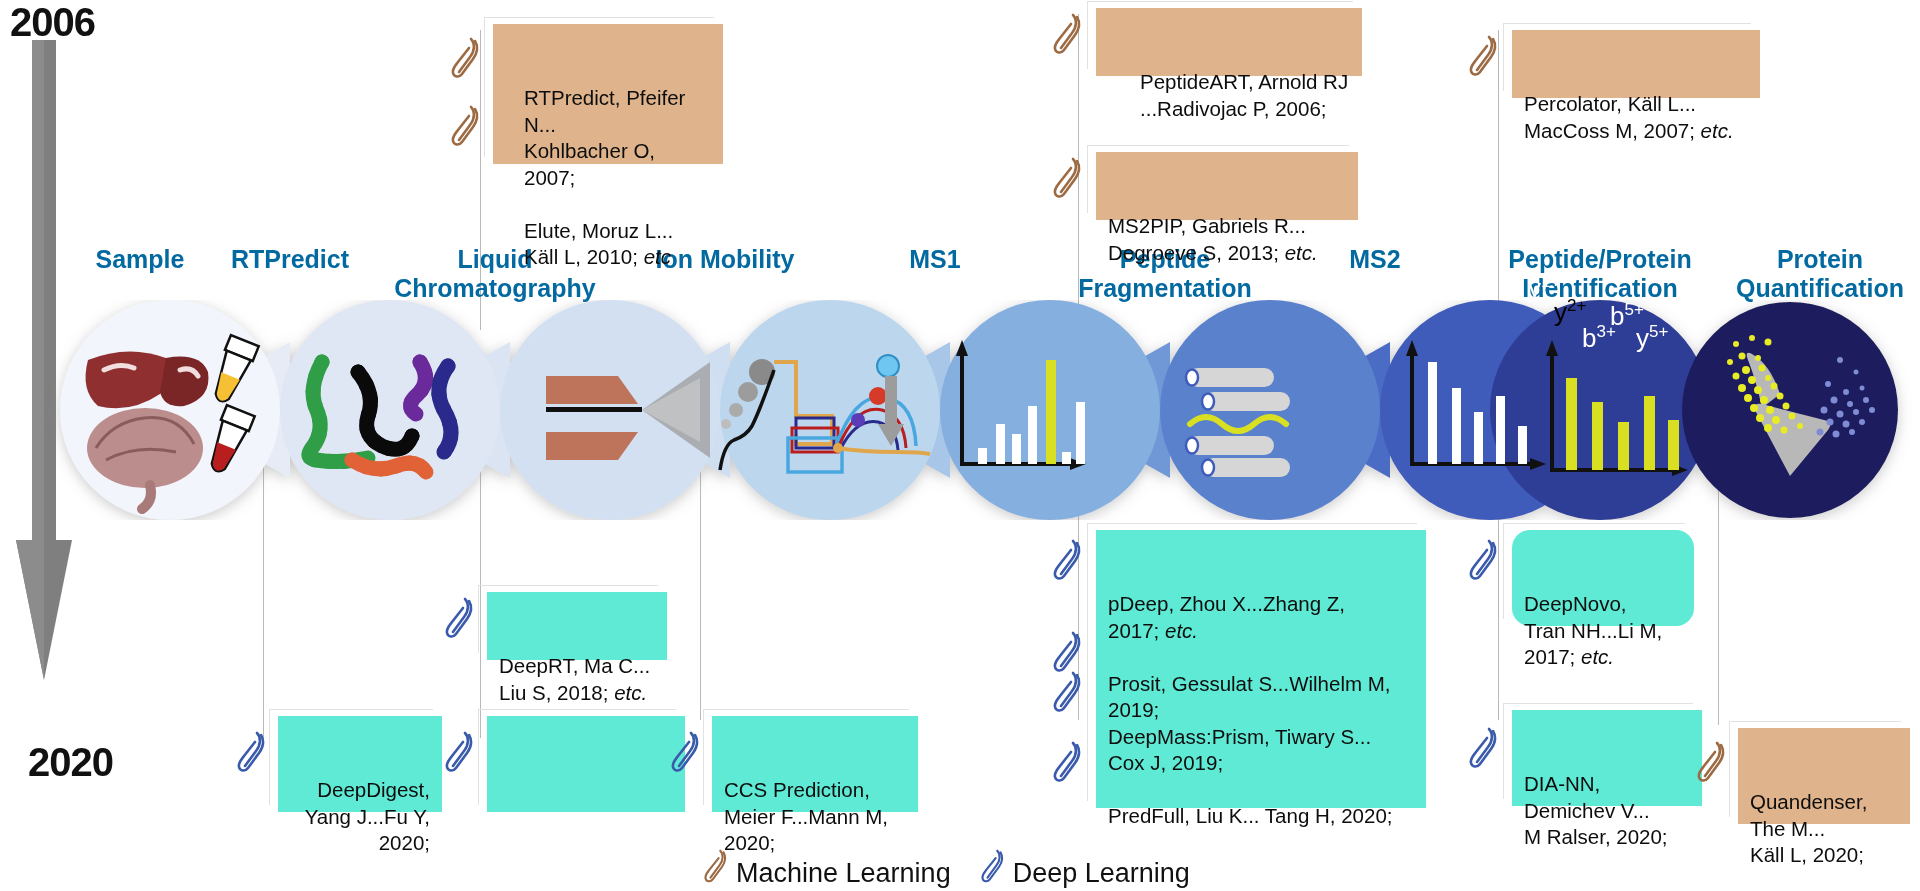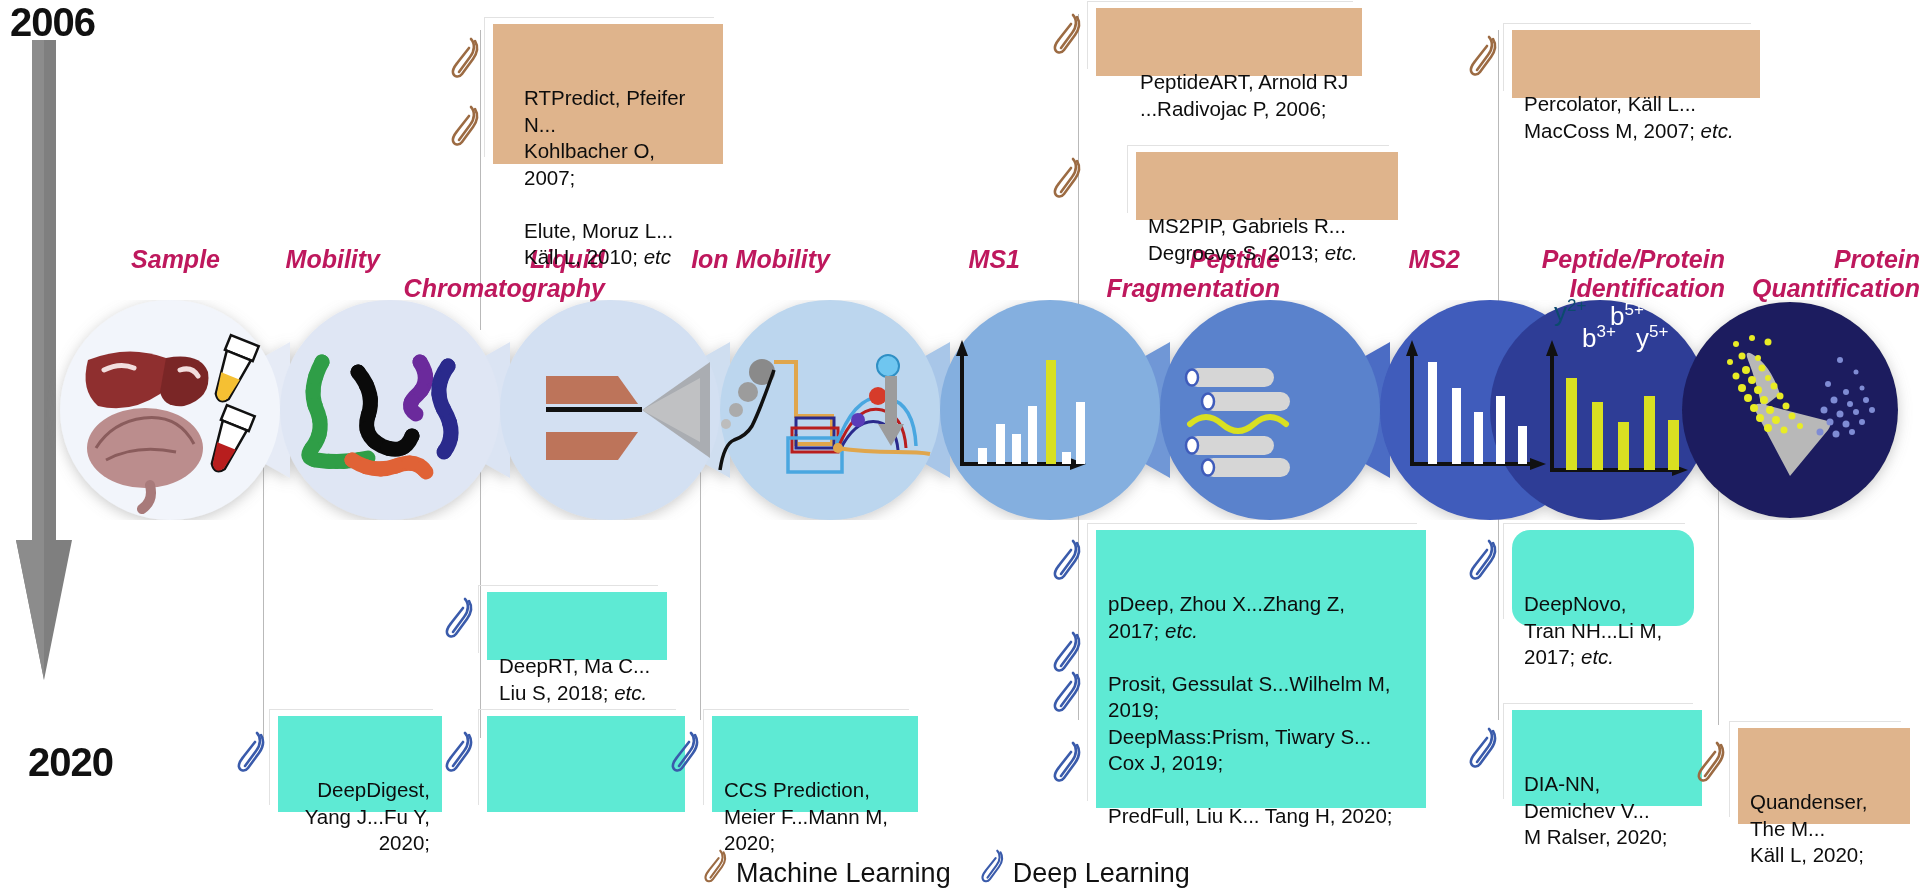--- a/index.html
+++ b/index.html
@@ -7,22 +7,22 @@
        font-family:"Liberation Sans","DejaVu Sans",sans-serif;}
   .abs{position:absolute;}
 
   
   #timeline-arrow{left:14px;top:40px;width:60px;height:640px;}
   .year-label{font-weight:bold;font-size:40px;color:#111;letter-spacing:-1px;}
   #year-start{left:10px;top:0px;}
   #year-end{left:0;top:740px;margin-left:28px;}
 
   
-  .stage-title{text-align:right;font-weight:bold;font-style:italic;
-               font-size:25px;line-height:29px;color:#be185d;}
+  .stage-title{text-align:center;font-weight:bold;
+               font-size:25px;line-height:29px;color:#0369a1;}
 
   
   .note{position:absolute;box-sizing:border-box;padding:8px 12px 10px 12px;
         font-size:20.5px;line-height:26.5px;color:#0d0d0d;white-space:pre-line;}
   .note.ml{background:#dfb48c;}
   .note.dl{background:#5eead4;}
   .note .stack{position:absolute;left:-9px;top:-7px;right:9px;bottom:7px;
         background:transparent;border-left:1.3px solid #e2e2e2;border-top:1.3px solid #e2e2e2;}
   .note em{font-style:italic;}
   .clip{position:absolute;width:34px;height:54px;}
@@ -51,21 +51,21 @@
 <div class="vline abs" style="left:480px;top:30px;height:300px;"></div>
 <div class="vline abs" style="left:480px;top:420px;height:318px;"></div>
 <div class="vline abs" style="left:700px;top:420px;height:300px;"></div>
 <div class="vline abs" style="left:1078px;top:14px;height:318px;"></div>
 <div class="vline abs" style="left:1078px;top:420px;height:300px;"></div>
 <div class="vline abs" style="left:1498px;top:30px;height:300px;"></div>
 <div class="vline abs" style="left:1498px;top:420px;height:300px;"></div>
 <div class="vline abs" style="left:1718px;top:420px;height:305px;"></div>
 
 <div class="abs stage-title" style="left:60px;top:245px;width:160px;">Sample</div>
-<div class="abs stage-title" style="left:200px;top:245px;width:180px;">Mobility</div>
+<div class="abs stage-title" style="left:200px;top:245px;width:180px;">RTPredict</div>
 <div class="abs stage-title" style="left:385px;top:245px;width:220px;">Liquid
 Chromatography</div>
 <div class="abs stage-title" style="left:620px;top:245px;width:210px;">Ion Mobility</div>
 <div class="abs stage-title" style="left:850px;top:245px;width:170px;">MS1</div>
 <div class="abs stage-title" style="left:1050px;top:245px;width:230px;">Peptide
 Fragmentation</div>
 <div class="abs stage-title" style="left:1290px;top:245px;width:170px;">MS2</div>
 <div class="abs stage-title" style="left:1475px;top:245px;width:250px;">Peptide/Protein
 Identification</div>
 <div class="abs stage-title" style="left:1720px;top:245px;width:200px;">Protein
@@ -257,21 +257,21 @@
         <circle cx="1846" cy="124" r="3.5"></circle>
         <circle cx="1862" cy="122" r="3"></circle>
       <circle cx="1820" cy="132" r="3.5"></circle>
         <circle cx="1836" cy="134" r="3.5"></circle>
         <circle cx="1852" cy="132" r="3"></circle>
     </g>
   </g>
 </svg>
 
 <div class="abs" style="left:1528px;top:272px;font-size:26px;color:#fff;">y<sup style="font-size:17px;">1+</sup></div>
-<div class="abs" style="left:1554px;top:296px;font-size:26px;color:#0c4a6e;">y<sup style="font-size:17px;">2+</sup></div>
+<div class="abs" style="left:1554px;top:296px;font-size:26px;color:#000000;">y<sup style="font-size:17px;">2+</sup></div>
 <div class="abs" style="left:1582px;top:322px;font-size:26px;color:#fff;">b<sup style="font-size:17px;">3+</sup></div>
 <div class="abs" style="left:1610px;top:300px;font-size:26px;color:#fff;">b<sup style="font-size:17px;">5+</sup></div>
 <div class="abs" style="left:1636px;top:322px;font-size:26px;color:#fff;">y<sup style="font-size:17px;">5+</sup></div>
 
 <div class="note ml" style="left:493px;top:24px;width:230px;height:140px;padding-left:31px;">
   <div class="stack"></div>
   <span>RTPredict, Pfeifer N...
 Kohlbacher O, 2007;
 
 Elute, Moruz L...
@@ -289,21 +289,21 @@
 <div class="note ml" style="left:1096px;top:8px;width:266px;height:68px;padding-left:44px;">
   <div class="stack"></div>
   <span>PeptideART, Arnold RJ
 ...Radivojac P, 2006;</span>
 </div>
 <svg class="clip" style="left:1052px;top:8px;" viewBox="0 0 34 54">
   <path d="M25 9 C28 14 28 20 23 27 L12 42 C9 46 4 45 3 41 C2 37 5 34 8 30 L19 16" stroke="#9c6b43" stroke-width="2.6" fill="none" stroke-linecap="round"></path>
   <path d="M21 7 C25 11 25 19 20 25 L9 40" stroke="#9c6b43" stroke-width="2.6" fill="none" stroke-linecap="round"></path>
 </svg>
 
-<div class="note ml" style="left:1096px;top:152px;width:262px;height:68px;margin-left:40px;">
+<div class="note ml" style="left:1096px;top:152px;width:262px;height:68px;">
   <div class="stack"></div>
   <span>MS2PIP, Gabriels R...
 Degroeve S, 2013; <em>etc.</em></span>
 </div>
 <svg class="clip" style="left:1052px;top:152px;" viewBox="0 0 34 54">
   <path d="M25 9 C28 14 28 20 23 27 L12 42 C9 46 4 45 3 41 C2 37 5 34 8 30 L19 16" stroke="#9c6b43" stroke-width="2.6" fill="none" stroke-linecap="round"></path>
   <path d="M21 7 C25 11 25 19 20 25 L9 40" stroke="#9c6b43" stroke-width="2.6" fill="none" stroke-linecap="round"></path>
 </svg>
 
 <div class="note ml" style="left:1512px;top:30px;width:248px;height:68px;">

